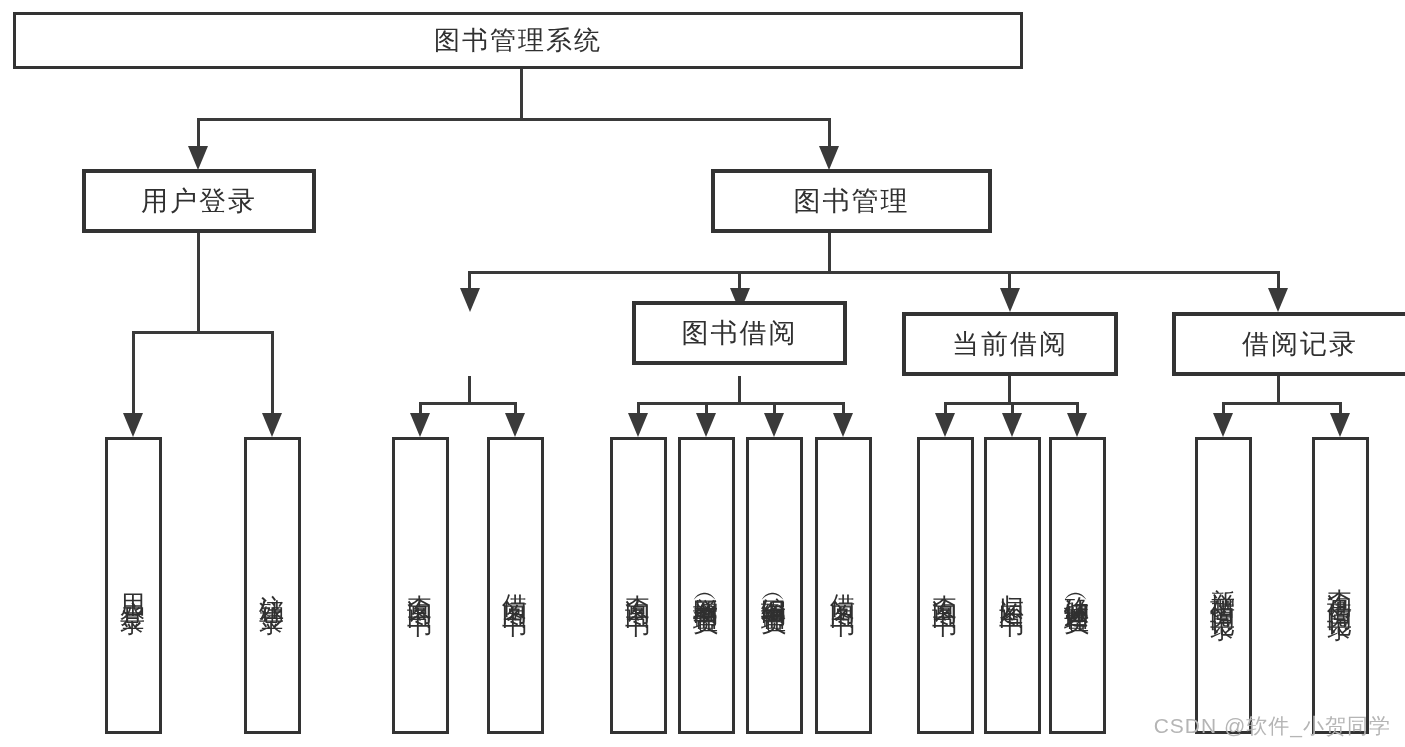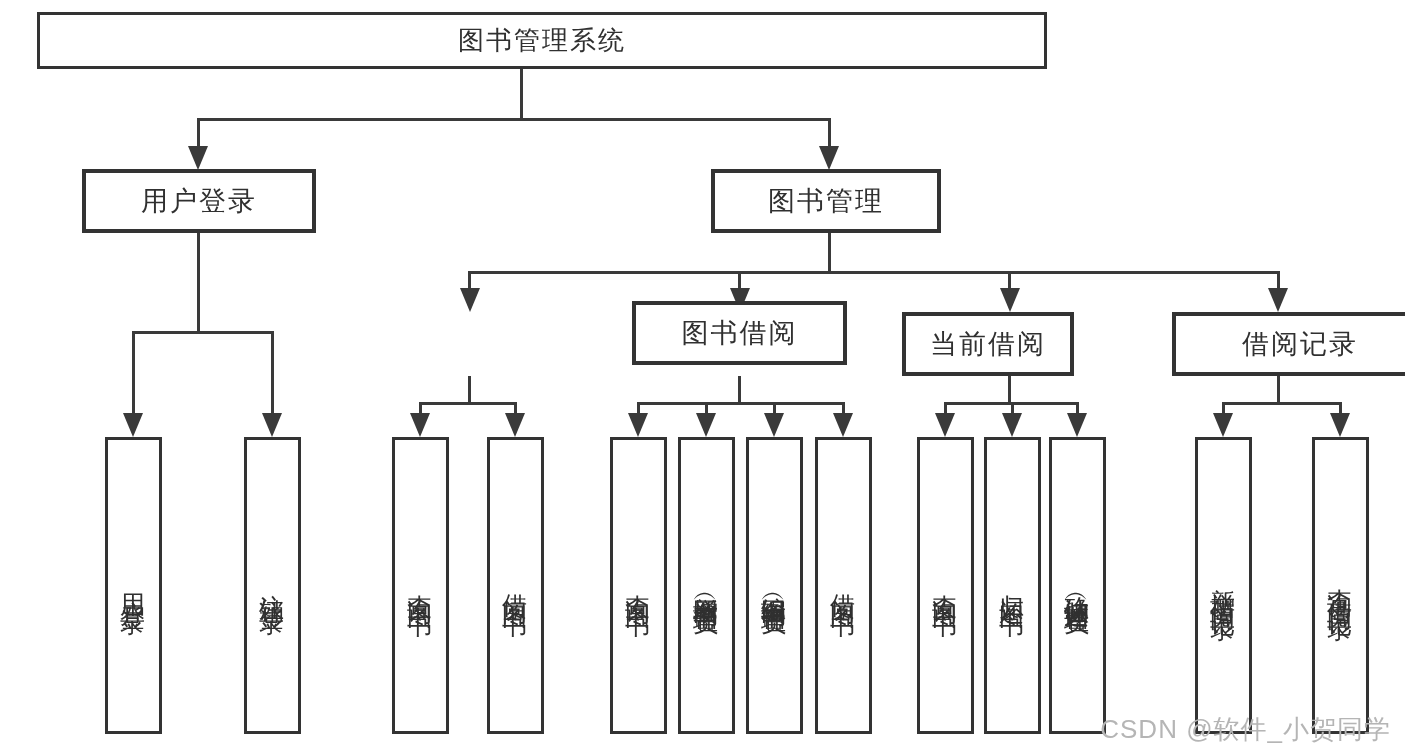--- a/index.html
+++ b/index.html
@@ -15,21 +15,21 @@
     position: absolute;
     box-sizing: border-box;
     border: 4px solid #333333;
     background: #ffffff;
     display: flex;
     align-items: center;
     justify-content: center;
     color: #303030;
   }
   .box.hlabel { font-size: 27px; letter-spacing: 2px; }
-  .box.root  { border-width: 3px; font-size: 26px; letter-spacing: 2px; margin-left: 24px; }
+  .box.root  { border-width: 3px; font-size: 26px; letter-spacing: 2px; }
   .box.tall  { border-width: 3px; }
   .vtext {
     writing-mode: vertical-rl;
     text-orientation: mixed;
     font-size: 25px;
     letter-spacing: 6px;
     color: #303030;
   }
   .vtext.tight { letter-spacing: 2px; }
   .hline, .vline { position: absolute; background: #3a3a3a; }
@@ -39,21 +39,21 @@
     position: absolute;
     width: 0; height: 0;
     border-left: 10px solid transparent;
     border-right: 10px solid transparent;
     border-top: 24px solid #3a3a3a;
   }
   .watermark {
     position: absolute;
     top: 712px;
     right: 14px;
-    font-size: 26px;
+    font-size: 21px;
     letter-spacing: 1px;
     color: #b5b5b5;
     z-index: 5;
     white-space: nowrap;
   }
 </style>
 </head>
 <body>
 
 <div id="canvas">
@@ -65,21 +65,21 @@
   <div class="vline" style="left:520px; top:69px; height:51px;"></div>
   <div class="hline" style="left:197px; top:118px; width:634px;"></div>
   <div class="vline" style="left:197px; top:118px; height:30px;"></div>
   <div class="arrow" style="left:188px; top:146px;"></div>
   <div class="vline" style="left:828px; top:118px; height:30px;"></div>
   <div class="arrow" style="left:819px; top:146px;"></div>
 
   <div class="box hlabel" style="left:82px; top:169px; width:234px; height:64px;">
     <span>用户登录</span>
   </div>
-  <div class="box hlabel" style="left:711px; top:169px; width:230px; height:64px;text-align:right;">
+  <div class="box hlabel" style="left:711px; top:169px; width:281px; height:64px;text-align:right;">
     <span>图书管理</span>
   </div>
 
   <div class="vline" style="left:197px; top:233px; height:101px;"></div>
   <div class="hline" style="left:132px; top:331px; width:142px;"></div>
   <div class="vline" style="left:132px; top:331px; height:84px;"></div>
   <div class="arrow" style="left:123px; top:413px;"></div>
   <div class="vline" style="left:271px; top:331px; height:84px;"></div>
   <div class="arrow" style="left:262px; top:413px;"></div>
 
@@ -90,21 +90,21 @@
   <div class="vline" style="left:738px; top:271px; height:19px;"></div>
   <div class="arrow" style="left:730px; top:288px;"></div>
   <div class="vline" style="left:1008px; top:271px; height:19px;"></div>
   <div class="arrow" style="left:1000px; top:288px;"></div>
   <div class="vline" style="left:1277px; top:271px; height:19px;"></div>
   <div class="arrow" style="left:1268px; top:288px;"></div>
 
   <div class="box hlabel" style="left:632px; top:301px; width:215px; height:64px;">
     <span>图书借阅</span>
   </div>
-  <div class="box hlabel" style="left:902px; top:312px; width:172px; height:64px;">
+  <div class="box hlabel" style="left:902px; top:312px; width:216px; height:64px;">
     <span>当前借阅</span>
   </div>
   <div class="box hlabel" style="left:1172px; top:312px; width:256px; height:64px;">
     <span>借阅记录</span>
   </div>
 
   <div class="vline" style="left:468px; top:376px; height:28px;"></div>
   <div class="hline" style="left:419px; top:402px; width:97px;"></div>
   <div class="vline" style="left:419px; top:402px; height:13px;"></div>
   <div class="arrow" style="left:410px; top:413px;"></div>

